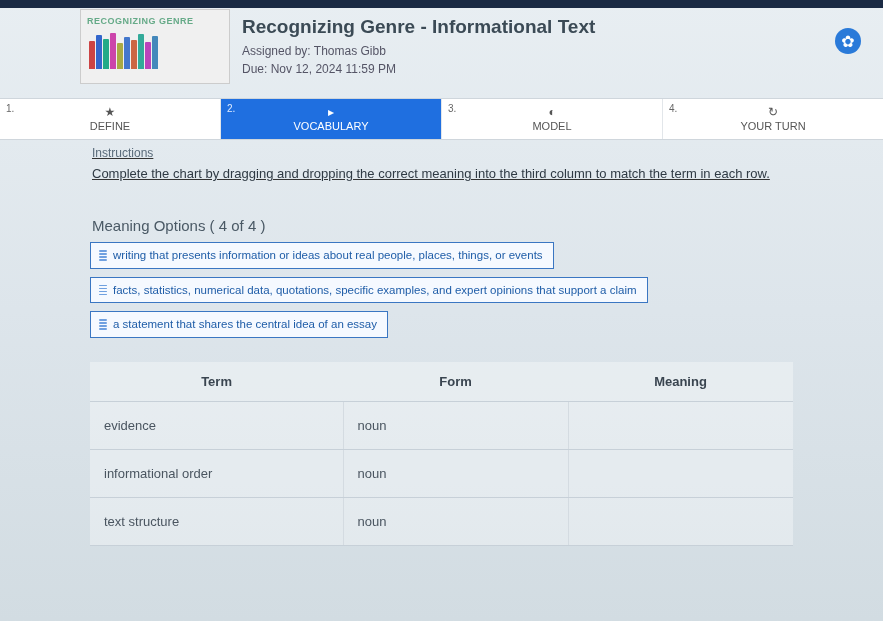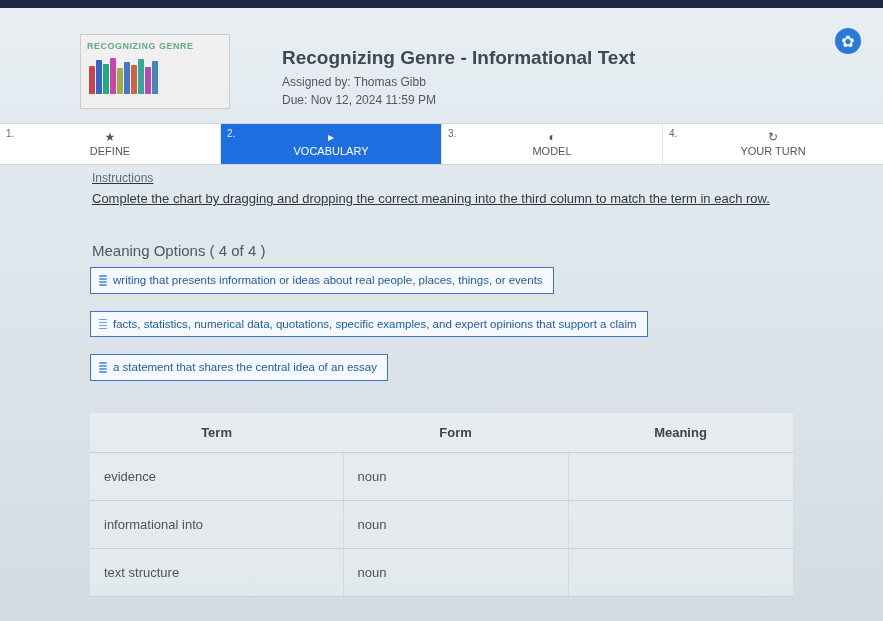--- a/index.html
+++ b/index.html
@@ -8,24 +8,23 @@
     background: linear-gradient(180deg, #e8eef2 0%, #dde5eb 50%, #d2dce2 100%);
     width: 883px;
     height: 621px;
     overflow: hidden;
     color: #333;
     position: relative;
   }
   .top-strip { height: 8px; background: #1a2a44; }
   .header {
     display: flex;
-    align-items: flex-end;
-    padding: 26px 20px 10px 80px;
+    align-items: center;
+    padding: 1px 20px 10px 80px;
     position: relative;
-    gap: 40px;
   }
   .thumb {
     width: 150px;
     height: 75px;
     background: #f0f0f0;
     border: 1px solid #ccc;
     position: relative;
     overflow: hidden;
     margin-right: 12px;
     display:flex;
@@ -78,21 +77,21 @@
   .instructions {
     padding: 6px 0 18px 2px;
     text-decoration: underline;
   }
   .instr-title { font-size:12px; color:#5a6b7a; margin-bottom:6px; }
   .instr-text { font-size:13px; color:#2f3a44; }
 
   .options-head {
     font-size:15px; color:#4a5965; margin: 18px 0 8px 2px;
   }
-  .options { display:flex; flex-wrap:wrap; gap:17px; margin-bottom:32px; }
+  .options { display:flex; flex-wrap:wrap; gap:8px; margin-bottom:24px; }
   .chip {
     border:1px solid #3a76c2; background:#f5f9ff;
     padding:6px 10px 6px 8px; font-size:11.5px; color:#1f5da8;
     display:flex; align-items:center; gap:6px; cursor:grab;
   }
   .grip {
     display:inline-flex; flex-direction:column; gap:1.5px;
     width:8px; padding:1px 0;
   }
   .grip i { display:block; height:1.5px; background:#6fa0e0; border-radius:1px; }
@@ -221,21 +220,21 @@
         <th>Meaning</th>
       </tr>
     </thead>
     <tbody>
       <tr>
         <td>evidence</td>
         <td>noun</td>
         <td></td>
       </tr>
       <tr>
-        <td>informational into</td>
+        <td>informational order</td>
         <td>noun</td>
         <td></td>
       </tr>
       <tr>
         <td>text structure</td>
         <td>noun</td>
         <td></td>
       </tr>
     </tbody>
   </table>

